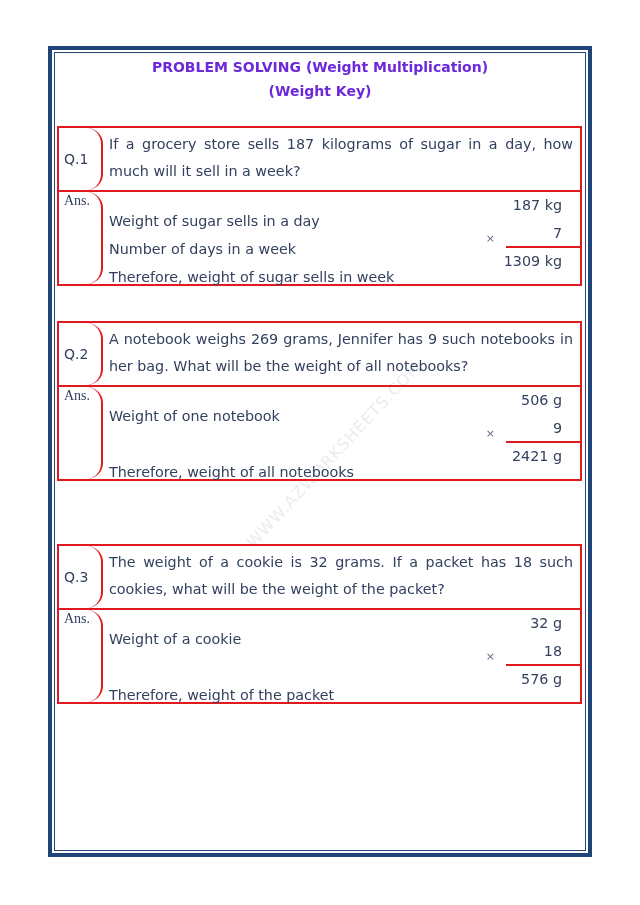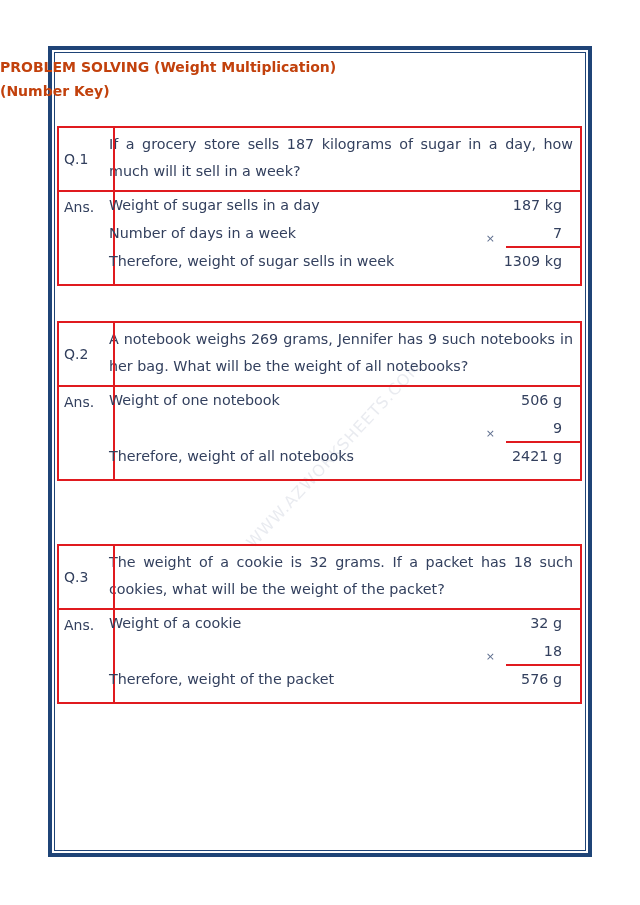--- a/index.html
+++ b/index.html
@@ -9,49 +9,49 @@
   }
   .frame-outer {
     position: absolute; left: 48px; top: 46px; width: 536px; height: 803px;
     border: 4px solid #1f4477;
   }
   .frame-inner {
     position: absolute; left: 2px; top: 2px; right: 2px; bottom: 2px;
     border: 1px solid #1f4477;
   }
   .title {
-    position: absolute; left: 0; width: 640px; text-align: left;
-    font-weight: bold; color: #c2410c; font-size: 14px;
+    position: absolute; left: 0; width: 640px; text-align: center;
+    font-weight: bold; color: #6d28d9; font-size: 14px;
   }
   .title.l1 { top: 59px; }
   .title.l2 { top: 83px; }
 
   .qtable {
     position: absolute; left: 57px; width: 525px;
   }
   .row {
     position: relative; border: 2px solid #e01a1f; box-sizing: border-box;
   }
   .row + .row { border-top: none; }
   .cell-label {
-    position: absolute; left: 0; top: 0; bottom: 0; width: 56px;
+    position: absolute; left: 0; top: 0; bottom: 0; width: 44px;
     border-right: 2px solid #e01a1f; box-sizing: border-box;
-    font-size: 14px; padding-left: 5px; color: #33405e;
+    font-size: 14px; padding-left: 5px; color: #33405e; border-radius: 16px;
   }
   .cell-body {
     margin-left: 44px; padding: 0 7px 8px 6px; font-size: 14.3px; line-height: 27px;
     text-align: justify; color: #33405e;
   }
   .qtext { padding-top: 3px; padding-bottom: 5px; }
   .q-label-center { display: flex; align-items: center; }
-  .ans-label { padding-top: 7px; }
+  .ans-label { padding-top: 1px; font-family: Liberation Serif, serif; }
   .ans-line {
     position: relative; height: 28px; line-height: 26px; font-size: 14.3px;
   }
-  .ans-line .desc { position: absolute; left: 0; top: 0; }
+  .ans-line .desc { position: absolute; left: 0; top: 16px; }
   .ans-line .val { position: absolute; right: 11px; top: 0; }
   .times {
     position: absolute; right: 78px; top: 6px; font-size: 11px; color: #5f6f8f;
   }
   .mul-rule {
     position: absolute; right: -7px; width: 74px; height: 2px; background: #e01a1f; bottom: 0;
   }
   .watermark {
     position: absolute; left: 210px; top: 445px; font-size: 16px;
     color: rgba(120,130,160,0.16); transform: rotate(-47deg); letter-spacing: 1px;
@@ -59,21 +59,21 @@
   }
 </style>
 </head>
 <body>
 
 <div class="frame-outer">
   <div class="frame-inner"></div>
 </div>
 
 <div class="title l1">PROBLEM SOLVING (Weight Multiplication)</div>
-<div class="title l2">(Number Key)</div>
+<div class="title l2">(Weight Key)</div>
 
 <div class="watermark">WWW.AZWORKSHEETS.COM</div>
 
 <div class="qtable" style="top:126px;">
   <div class="row">
     <div class="cell-label q-label-center">Q.1</div>
     <div class="cell-body qtext">If a grocery store sells 187 kilograms of sugar in a day, how much will it sell in a week?</div>
   </div>
   <div class="row">
     <div class="cell-label ans-label">Ans.</div>

